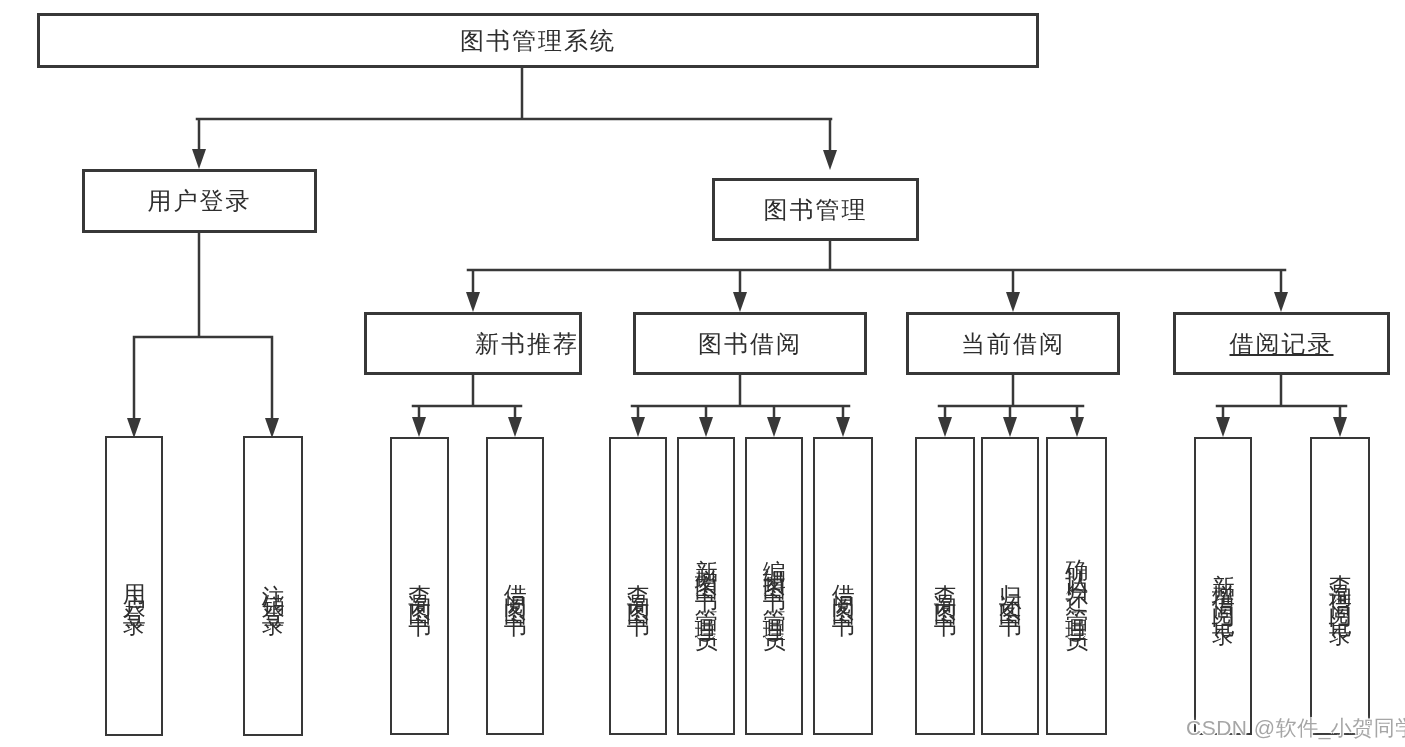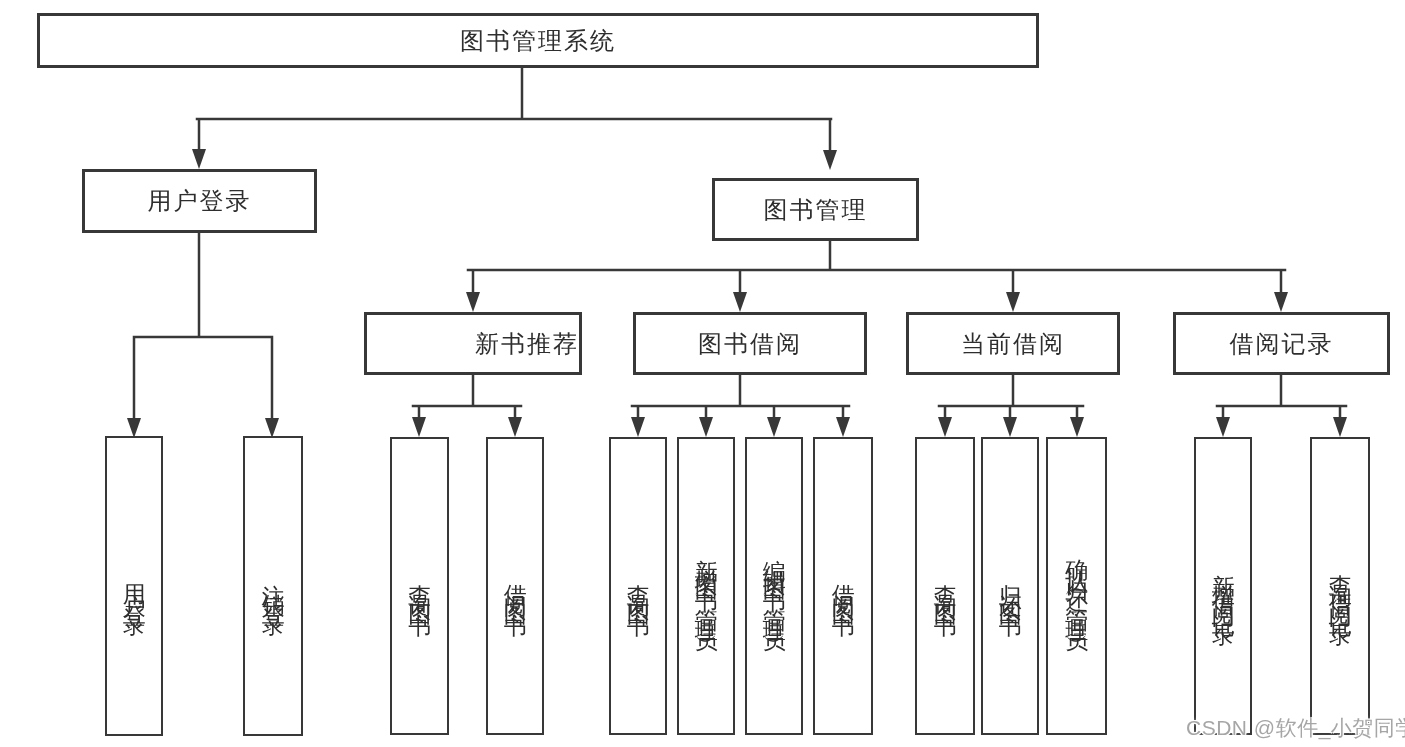--- a/index.html
+++ b/index.html
@@ -107,21 +107,21 @@
 
   <div class="node" style="left:364px;top:312px;width:218px;height:63px;justify-content:flex-end;">
     <span>新书推荐</span>
   </div>
   <div class="node" style="left:633px;top:312px;width:234px;height:63px;">
     <span>图书借阅</span>
   </div>
   <div class="node" style="left:906px;top:312px;width:214px;height:63px;">
     <span>当前借阅</span>
   </div>
-  <div class="node" style="left:1173px;top:312px;width:217px;height:63px;">
+  <div class="node" style="left:1173px;top:312px;width:217px;height:63px;text-decoration:underline;">
     <span>借阅记录</span>
   </div>
 
   <div class="vnode" style="left:105px;top:436px;width:58px;height:300px;">
     <span class="vtext">用户登录</span>
   </div>
   <div class="vnode" style="left:243px;top:436px;width:60px;height:300px;">
     <span class="vtext">注销登录</span>
   </div>
 

